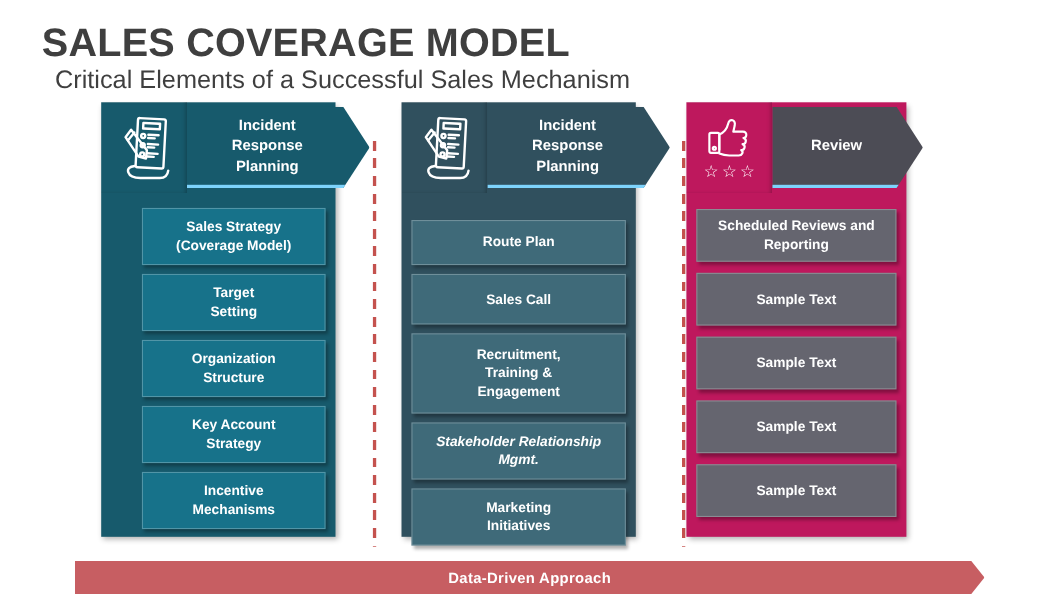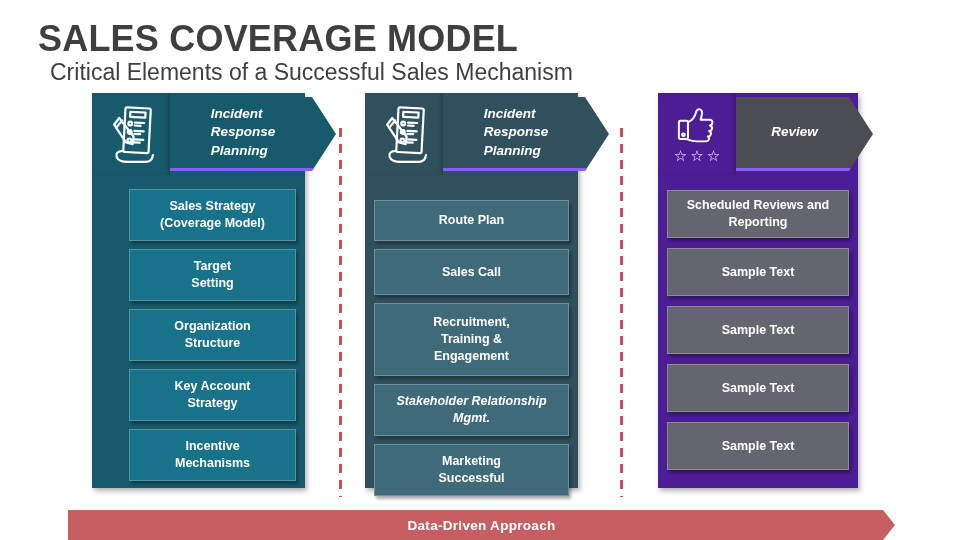--- a/index.html
+++ b/index.html
@@ -13,34 +13,34 @@
   }
   .subtitle{
     position:absolute;left:38px;top:59px;font-size:23px;color:#3F3F3F;margin-left:12px;
   }
   .panel{
     position:absolute;top:93px;height:395px;
     box-shadow:2px 3px 5px rgba(0,0,0,.30);
   }
   #panel-1{left:92px;width:213px;background:#175A6C;}
   #panel-2{left:365px;width:213px;background:#30505E;}
-  #panel-3{left:658px;width:200px;background:#4c1d95;}
+  #panel-3{left:624px;width:200px;background:#be185d;}
   .icon-wrap{
     position:absolute;left:0;top:0;width:78px;height:82px;
     display:flex;flex-direction:column;align-items:center;justify-content:center;
     box-shadow:inset -3px 0 4px -2px rgba(0,0,0,.28);
   }
   .band{
     position:absolute;left:78px;top:4px;height:74px;box-sizing:border-box;
     clip-path:polygon(0 0,calc(100% - 24px) 0,100% 50%,calc(100% - 24px) 100%,0 100%);
     display:flex;align-items:center;justify-content:center;
     padding-right:26px;padding-left:6px;
-    border-bottom:3px solid #8b5cf6;
+    border-bottom:3px solid #7dd3fc;
     color:#fff;font-weight:700;font-size:13.5px;line-height:1.35;
-    white-space:pre-line;font-style:italic;
+    text-align:center;white-space:pre-line;
   }
   #panel-1 .band{width:166px;background:#175A6C;}
   #panel-2 .band{width:166px;background:#30505E;}
   #panel-3 .band{width:137px;background:#4C4C55;}
   .boxes{position:absolute;left:9px;right:9px;display:flex;flex-direction:column;}
   #panel-1 .boxes{top:96px;}
   #panel-2 .boxes{top:91px;margin-top:16px;}
   #panel-3 .boxes{top:97px;}
   .box{
     border:1px solid rgba(255,255,255,.25);
@@ -148,21 +148,21 @@
     </div>
     <div class="boxes">
       <div class="box">Route Plan</div>
       <div class="box">Sales Call</div>
       <div class="box">Recruitment,
 Training &amp;
 Engagement</div>
       <div class="box">Stakeholder Relationship
 Mgmt.</div>
       <div class="box">Marketing
-Successful</div>
+Initiatives</div>
     </div>
   </div>
 
   <div class="separator" id="separator-2"></div>
 
   <div class="panel" id="panel-3">
     <div class="band">Review</div>
     <div class="icon-wrap">
       <svg width="46" height="42" viewBox="0 0 66 60" fill="none" stroke="#ffffff" stroke-width="2.8" stroke-linecap="round" stroke-linejoin="round">
         <rect x="7" y="24" width="13" height="26" rx="2"></rect>

